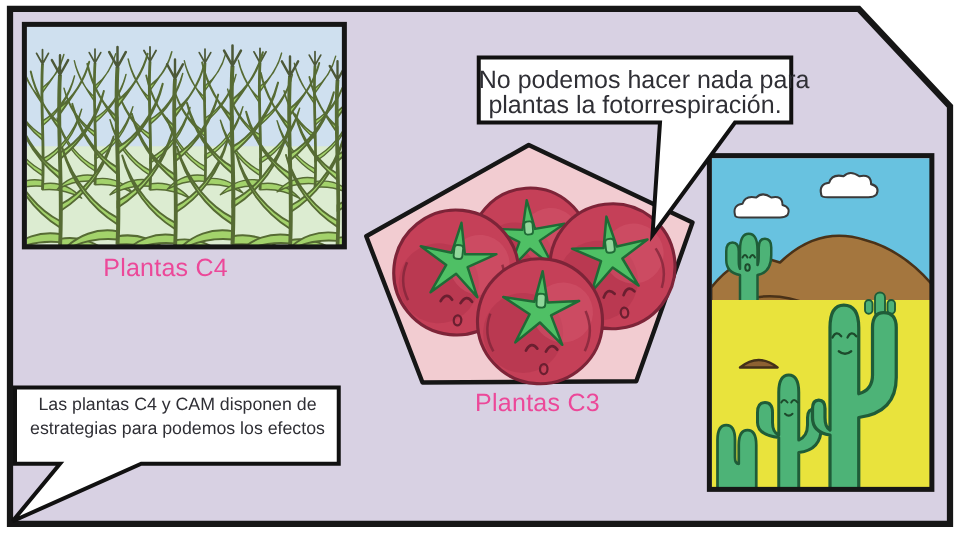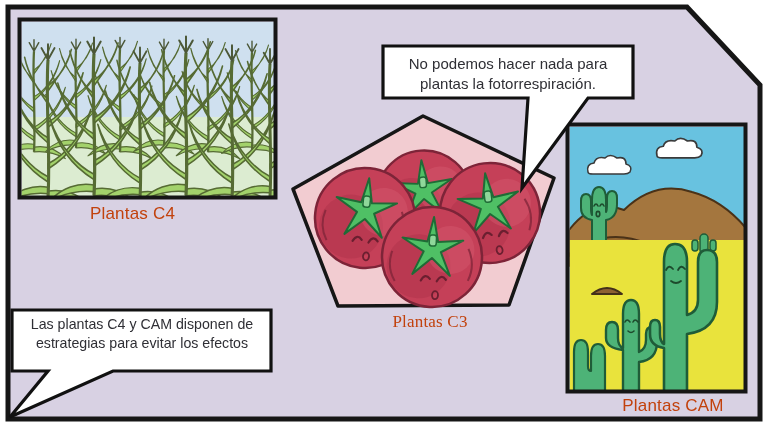--- a/index.html
+++ b/index.html
@@ -3,27 +3,27 @@
 <meta charset="utf-8">
 <style>
   html,body{margin:0;padding:0;background:#ffffff;}
   .canvas{
     position:relative;width:768px;height:432px;overflow:hidden;
     background:#ffffff;
     font-family:"Liberation Sans", sans-serif;
   }
   .scene-svg{position:absolute;left:0;top:0;width:768px;height:432px;}
   .txt{position:absolute;z-index:2;color:#3d3d44;}
-  .panel-label{font-size:17px;letter-spacing:.2px;text-align:center;color:#c2410c;}
+  .panel-label{font-size:20px;letter-spacing:.2px;text-align:center;color:#ec4899;}
   .bubble-text{color:#2f2f35;text-align:center;}
   .bubble-text .ln{white-space:nowrap;}
-  .bt-top{left:383px;top:54px;width:250px;font-size:15px;line-height:20px;}
+  .bt-top{left:383px;top:54px;width:250px;font-size:20px;line-height:20px;}
   .bt-bottom{left:14px;top:315px;width:256px;font-size:14.2px;line-height:18.5px;}
   .lbl-c4{left:20px;top:204px;width:225px;}
-  .lbl-c3{left:330px;top:312px;width:200px;font-family:Liberation Serif, serif;}
+  .lbl-c3{left:330px;top:312px;width:200px;}
   .lbl-cam{left:588px;top:396px;width:170px;}
 </style>
 </head>
 <body>
 
 <div class="canvas">
 
   <svg class="scene-svg" viewBox="0 0 768 432">
     <defs>
       <clipPath id="clip-c4">
@@ -150,25 +150,24 @@
       </g>
       <rect x="567.5" y="124.5" width="178" height="267" fill="none" stroke="#161616" stroke-width="4"></rect>
     </g>
 
     <path d="M383,46 H633 V98 H588 L522,188 L528,98 H383 Z" fill="#ffffff" stroke="#111111" stroke-width="3.2" stroke-linejoin="miter"></path>
     <path d="M12,310 H271 V371 H113 L10,417 L48,371 H12 Z" fill="#ffffff" stroke="#111111" stroke-width="3.2" stroke-linejoin="miter"></path>
   </svg>
 
   <div class="txt panel-label lbl-c4">Plantas C4</div>
   <div class="txt panel-label lbl-c3">Plantas C3</div>
-  <div class="txt panel-label lbl-cam">Plantas CAM</div>
 
   <div class="txt bubble-text bt-top">
     <div class="ln">No podemos hacer nada para</div>
     <div class="ln">plantas la fotorrespiración.</div>
   </div>
 
   <div class="txt bubble-text bt-bottom">
     <div class="ln">Las plantas C4 y CAM disponen de</div>
-    <div class="ln">estrategias para evitar los efectos</div>
+    <div class="ln">estrategias para podemos los efectos</div>
   </div>
 
 </div>
 
 </body></html>

